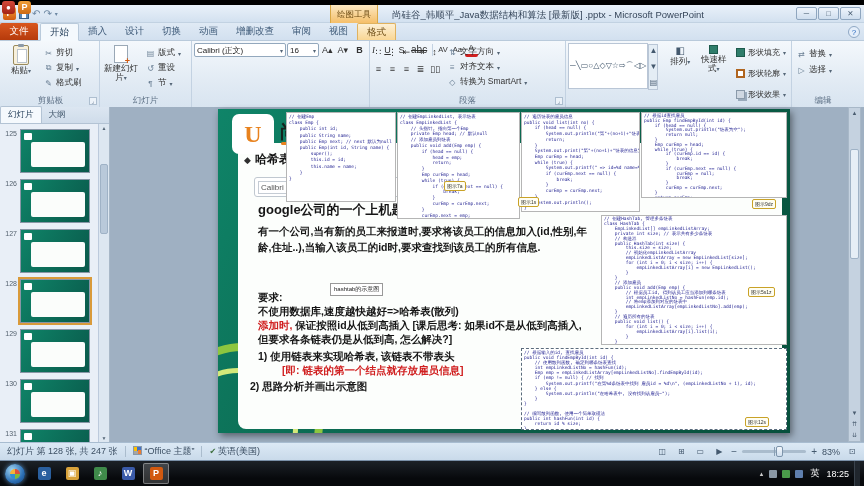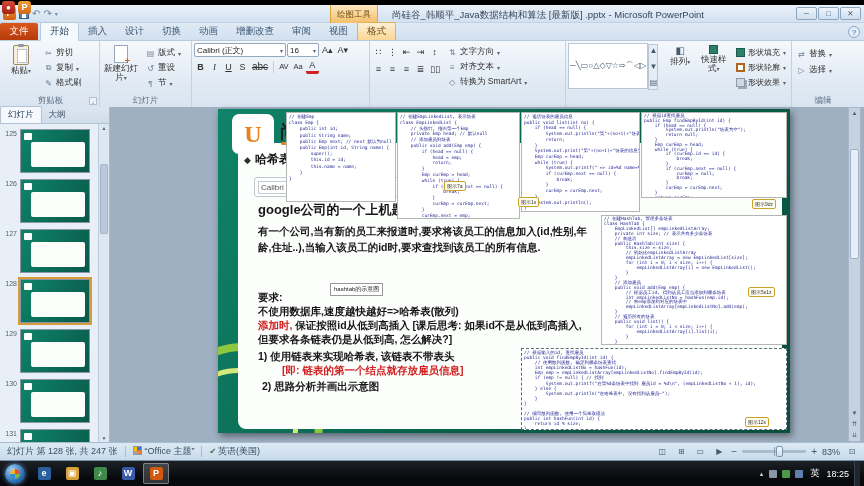--- a/index.html
+++ b/index.html
@@ -19,21 +19,21 @@
 .icon-floppy{width:10px;height:10px;background:#5b87b5;border:1px solid #3a5f86;position:relative;display:inline-block}
 .icon-floppy::after{content:"";position:absolute;left:2px;bottom:0;width:4px;height:4px;background:#fff}
 .qglyph{font-size:10px;color:#6d88a3;line-height:12px}
 .qcaret{font-size:6px;color:#6d88a3}
 .ctx-header{position:absolute;left:330px;top:0;width:48px;height:18px;background:linear-gradient(#fce8c2,#f5bf6a);border-left:1px solid #d9a845;border-right:1px solid #d9a845;font-size:8.5px;color:#6b4a12;text-align:center;line-height:18px}
 .title-text{position:absolute;left:392px;top:4px;font-size:9.5px;color:#36465a;white-space:nowrap}
 .win-controls{position:absolute;right:3px;top:2px;display:flex;gap:1px}
 .wbtn{width:21px;height:13px;background:linear-gradient(#eef4fb,#cfdeee);border:1px solid #8fa6bf;border-radius:2px;font-size:7.5px;color:#44596e;text-align:center;line-height:11px}
 
 
-.tabrow{position:relative;height:18px;background:linear-gradient(#e0eaf5,#d2e0ef);display:flex;align-items:flex-end;border-bottom:1px solid #b9cadb}
+.tabrow{position:relative;height:18px;background:linear-gradient(#e0eaf5,#d2e0ef);display:flex;border-bottom:1px solid #b9cadb}
 .tab{padding:2px 9px 2px 9px;font-size:9.5px;color:#3e5a78;white-space:nowrap}
 .tab.file{background:linear-gradient(#d9571e,#b63a0b);color:#fff;width:38px;text-align:center;padding:2px 0;margin-right:2px;border-radius:2px 2px 0 0}
 .tab.selected{background:#f4f9fd;border:1px solid #b9cadb;border-bottom:1px solid #f4f9fd;border-radius:2px 2px 0 0;color:#1f3a56;margin-bottom:-1px}
 .tab.contextual{background:linear-gradient(#fdf0d5,#f9d694);border:1px solid #e0b25f;border-bottom:none;border-radius:2px 2px 0 0;color:#6b4a12}
 .help-btn{position:absolute;right:4px;top:3px;width:12px;height:12px;border-radius:50%;background:#e4eefa;border:1px solid #8fa8c4;color:#2a6bbf;font-size:8px;text-align:center;line-height:11px}
 
 
 .ribbon{height:66px;background:linear-gradient(#f4f8fc,#e2ebf4 60%,#d8e4f0);display:flex;padding-left:2px}
 .rgroup{border-right:1px solid #c3d2e2;display:flex;flex-direction:column;padding:2px 2px 0 2px}
 .rbody{flex:1;display:flex;gap:3px;align-items:flex-start}
@@ -228,21 +228,21 @@
                 <span class="ic">¶</span>
                 <span>节</span>
                 <span class="caret">▾</span>
               </div>
           </div>
         </div>
         <div class="rlabel"><span>幻灯片</span></div>
       </div>
 
       <div class="rgroup" style="width:178px">
-        <div class="rbody" style="flex-direction:column;gap:3px">
+        <div class="rbody" style="flex-direction:row;gap:3px">
           <div class="row">
             <div class="combo" style="width:92px">
                 <span>Calibri (正文)</span>
                 <span class="caret">▾</span>
               </div>
             <div class="combo" style="width:32px">
                 <span>16</span>
                 <span class="caret">▾</span>
               </div>
             <span class="fbtn">A▴</span>
@@ -291,20 +291,21 @@
                 <span>对齐文本</span>
                 <span class="caret">▾</span>
               </div>
             <div class="sbtn">
                 <span class="ic">◇</span>
                 <span>转换为 SmartArt</span>
                 <span class="caret">▾</span>
               </div>
           </div>
         </div>
+        <div class="rlabel"><span>段落</span><span class="launcher">⌟</span></div>
       </div>
 
       <div class="rgroup" style="width:226px">
         <div class="rbody">
           <div class="gallery">
             <span>─</span>
             <span>╲</span>
             <span>▭</span>
             <span>○</span>
             <span>△</span>
@@ -323,21 +324,21 @@
           </div>
           <div style="width:12px"></div>
           <div class="bigbtn" style="width:30px">
             <span style="font-size:10px;color:#44596e">◧</span>
             <span class="blabel"><span>排列</span><span class="caret">▾</span></span>
           </div>
           <div class="bigbtn" style="width:34px">
             <span class="sq-fill"></span>
             <span class="blabel"><span>快速样式</span><span class="caret">▾</span></span>
           </div>
-          <div class="col" style="gap:1px;padding-top:2px">
+          <div class="col" style="gap:7px;padding-top:2px">
             <div class="sbtn" style="font-size:8px">
                 <span class="sq-fill"></span>
                 <span>形状填充</span>
                 <span class="caret">▾</span>
               </div>
             <div class="sbtn" style="font-size:8px">
                 <span class="sq-line"></span>
                 <span>形状轮廓</span>
                 <span class="caret">▾</span>
               </div>
@@ -444,21 +445,21 @@
             <span class="mbtn" style="border-bottom:2px solid #d02020">A</span>
           </div>
 
           <div class="stext" style="left:40px;top:92px;font-size:13px;font-weight:bold">google公司的一个上机题:</div>
           <div class="stext" style="left:40px;top:114px;width:332px;font-size:10.5px;line-height:16px">有一个公司,当有新的员工来报道时,要求将该员工的信息加入(id,性别,年龄,住址..),当输入该员工的id时,要求查找到该员工的所有信息.</div>
           <div class="stext" style="left:40px;top:182px;font-size:10.5px">要求:</div>
           <div class="stext" style="left:40px;top:210px;width:336px;font-size:10.5px;line-height:13.5px"><span class="red">添加时,</span><span> 保证按照id从低到高插入 [课后思考: 如果id不是从低到高插入, 但要求各条链表仍是从低到高, 怎么解决?]</span></div>
           <div class="stext" style="left:40px;top:196px;font-size:10.5px">不使用数据库,速度越快越好=&gt;哈希表(散列)</div>
           <div class="stext" style="left:40px;top:241px;font-size:10.5px">1) 使用链表来实现哈希表, 该链表不带表头</div>
           <div class="stext red" style="left:64px;top:255px;font-size:10.5px">[即: 链表的第一个结点就存放雇员信息]</div>
-          <div class="stext" style="left:44px;top:271px;font-size:10.5px">2) 思路分析并画出示意图</div>
+          <div class="stext" style="left:32px;top:271px;font-size:10.5px">2) 思路分析并画出示意图</div>
 
           <div class="hlabel">hashtab的示意图</div>
 
           <div class="codebox" style="left:68px;top:3px;width:110px;height:90px">
               <pre style="line-height:6.2px">// 创建Emp
 class Emp {
     public int id;
     public String name;
     public Emp next; // next 默认为null
     public Emp(int id, String name) {

